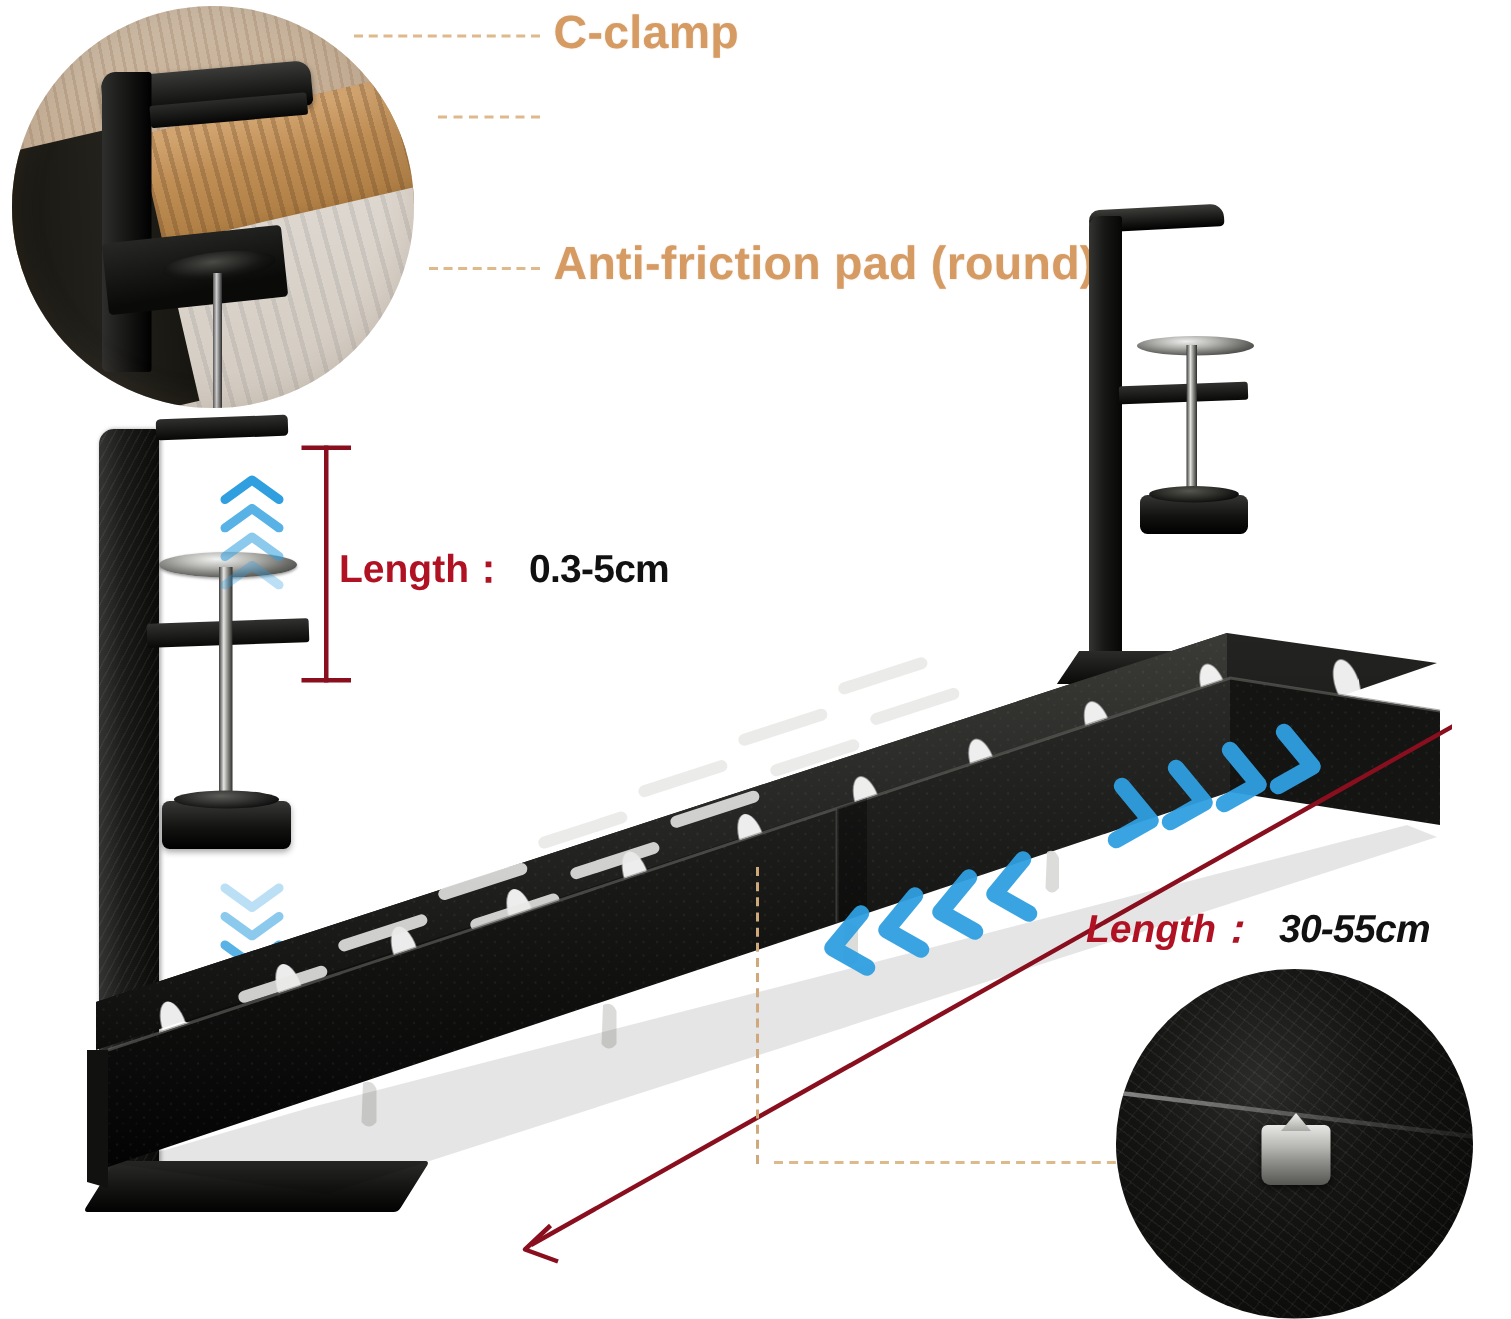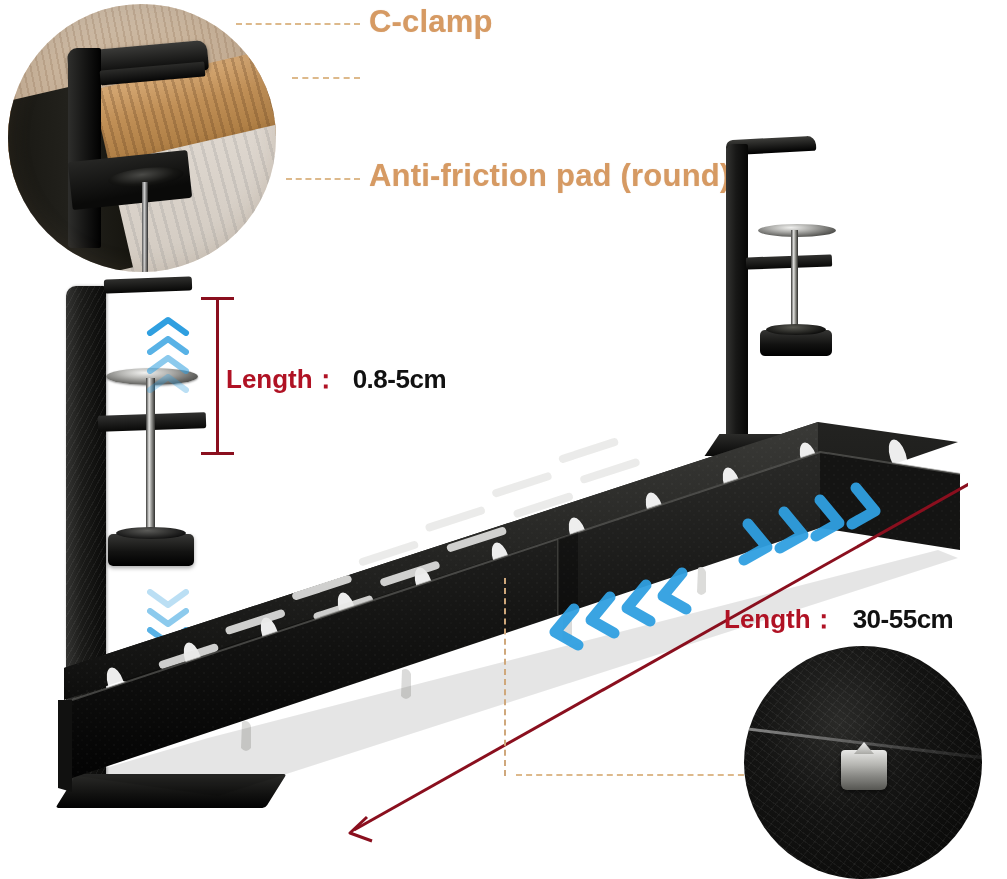--- a/index.html
+++ b/index.html
@@ -263,21 +263,21 @@
     position: absolute;
     white-space: nowrap;
     font-weight: bold;
   }
   .dim-key { color: #b01224; }
   .dim-val { color: #111111; }
 
   #height-label { left: 226px; top: 362px; font-size: 26px; }
   #height-label .dim-val { font-size: 26px; margin-left: 14px; letter-spacing: -0.5px; }
 
-  #length-label { left: 724px; top: 602px; font-size: 26px; }
+  #length-label { left: 724px; top: 602px; font-size: 26px; font-style: italic; }
   #length-label .dim-val { font-size: 26px; margin-left: 16px; letter-spacing: -0.5px; }
 
   
   #inset-screw {
     position: absolute; left: 744px; top: 646px;
     width: 238px; height: 233px;
     border-radius: 50%;
     overflow: hidden;
     background: radial-gradient(ellipse at 40% 32%, #2a2a28 0%, #141413 40%, #060605 100%);
   }
@@ -399,21 +399,21 @@
           <polyline points="4,4 22,17 40,4" fill="none" stroke="#2f9fe0" stroke-width="6" stroke-linecap="round" stroke-linejoin="round"></polyline>
         </svg>
       </div>
   </div>
 
   <div class="dim-red dim-height-line"></div>
   <div class="dim-red dim-height-cap-t"></div>
   <div class="dim-red dim-height-cap-b"></div>
 
   <div id="height-label" class="label-dim">
-    <span class="dim-key">Length：</span><span class="dim-val">0.8-5cm</span>
+    <span class="dim-key">Length：</span><span class="dim-val">0.3-5cm</span>
   </div>
 
   <div id="right-clamp">
     <div class="rc-arm"></div>
     <div class="rc-vert"></div>
     <div class="rc-knob-up"></div>
     <div class="rc-plate"></div>
     <div class="rc-shaft"></div>
     <div class="rc-knob-low"></div>
     <div class="rc-foot"></div>

